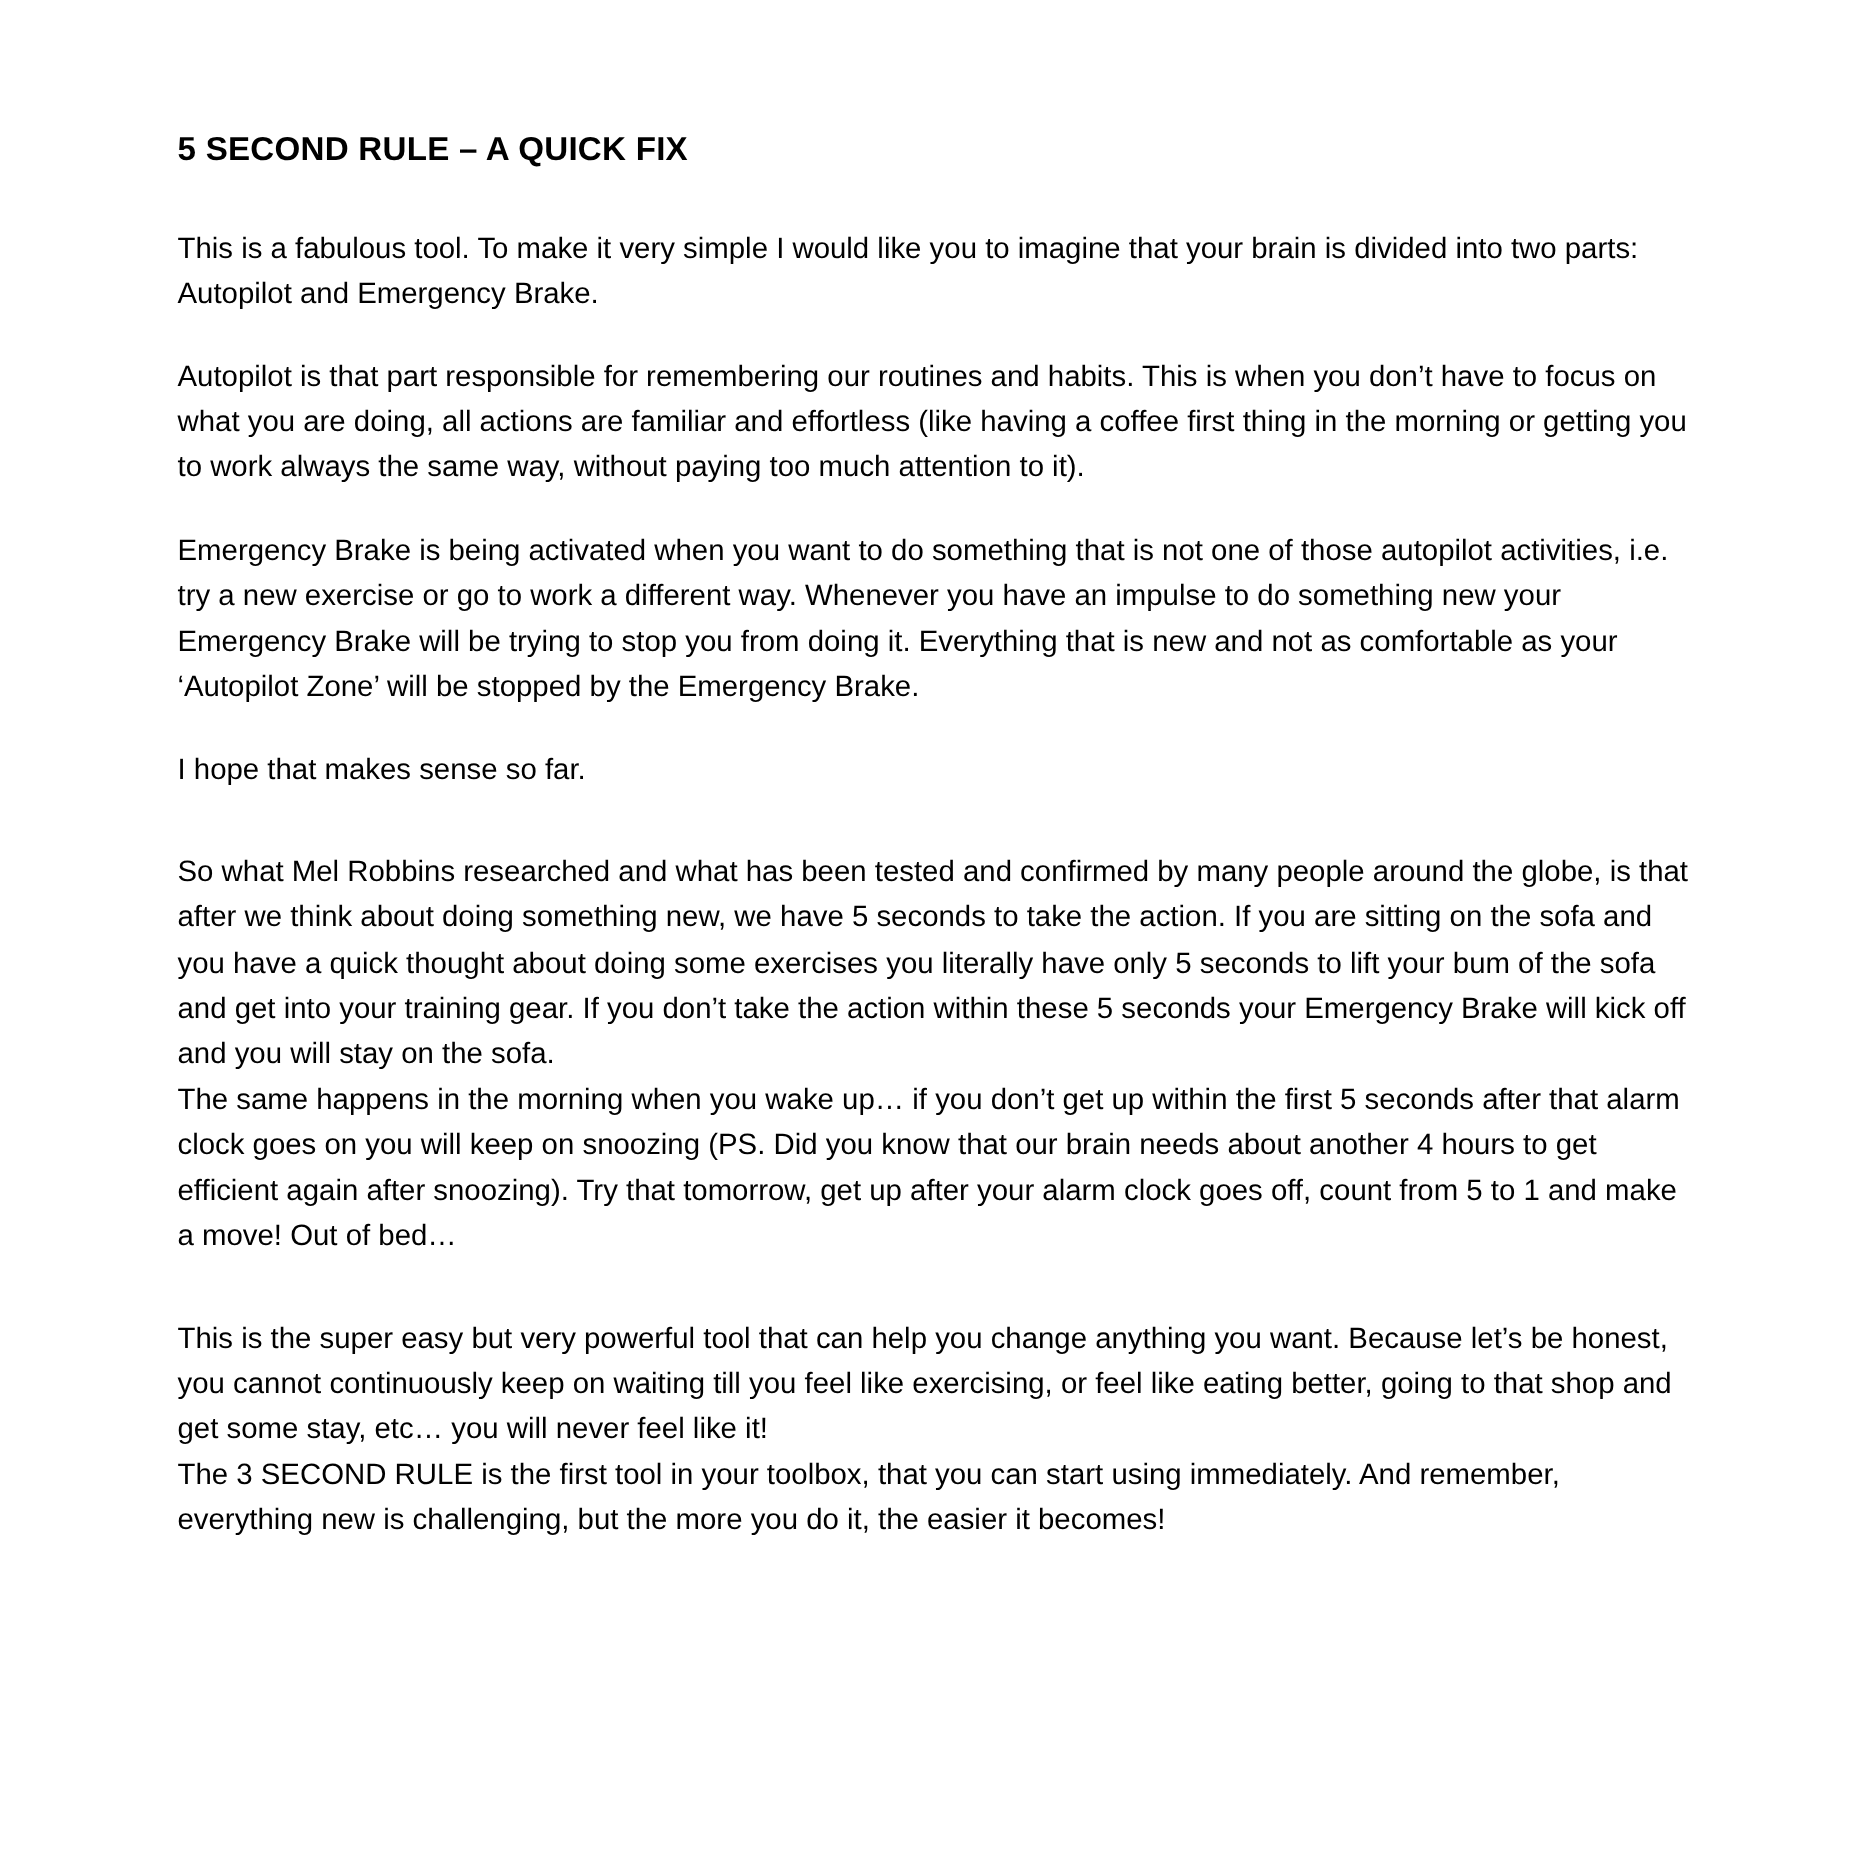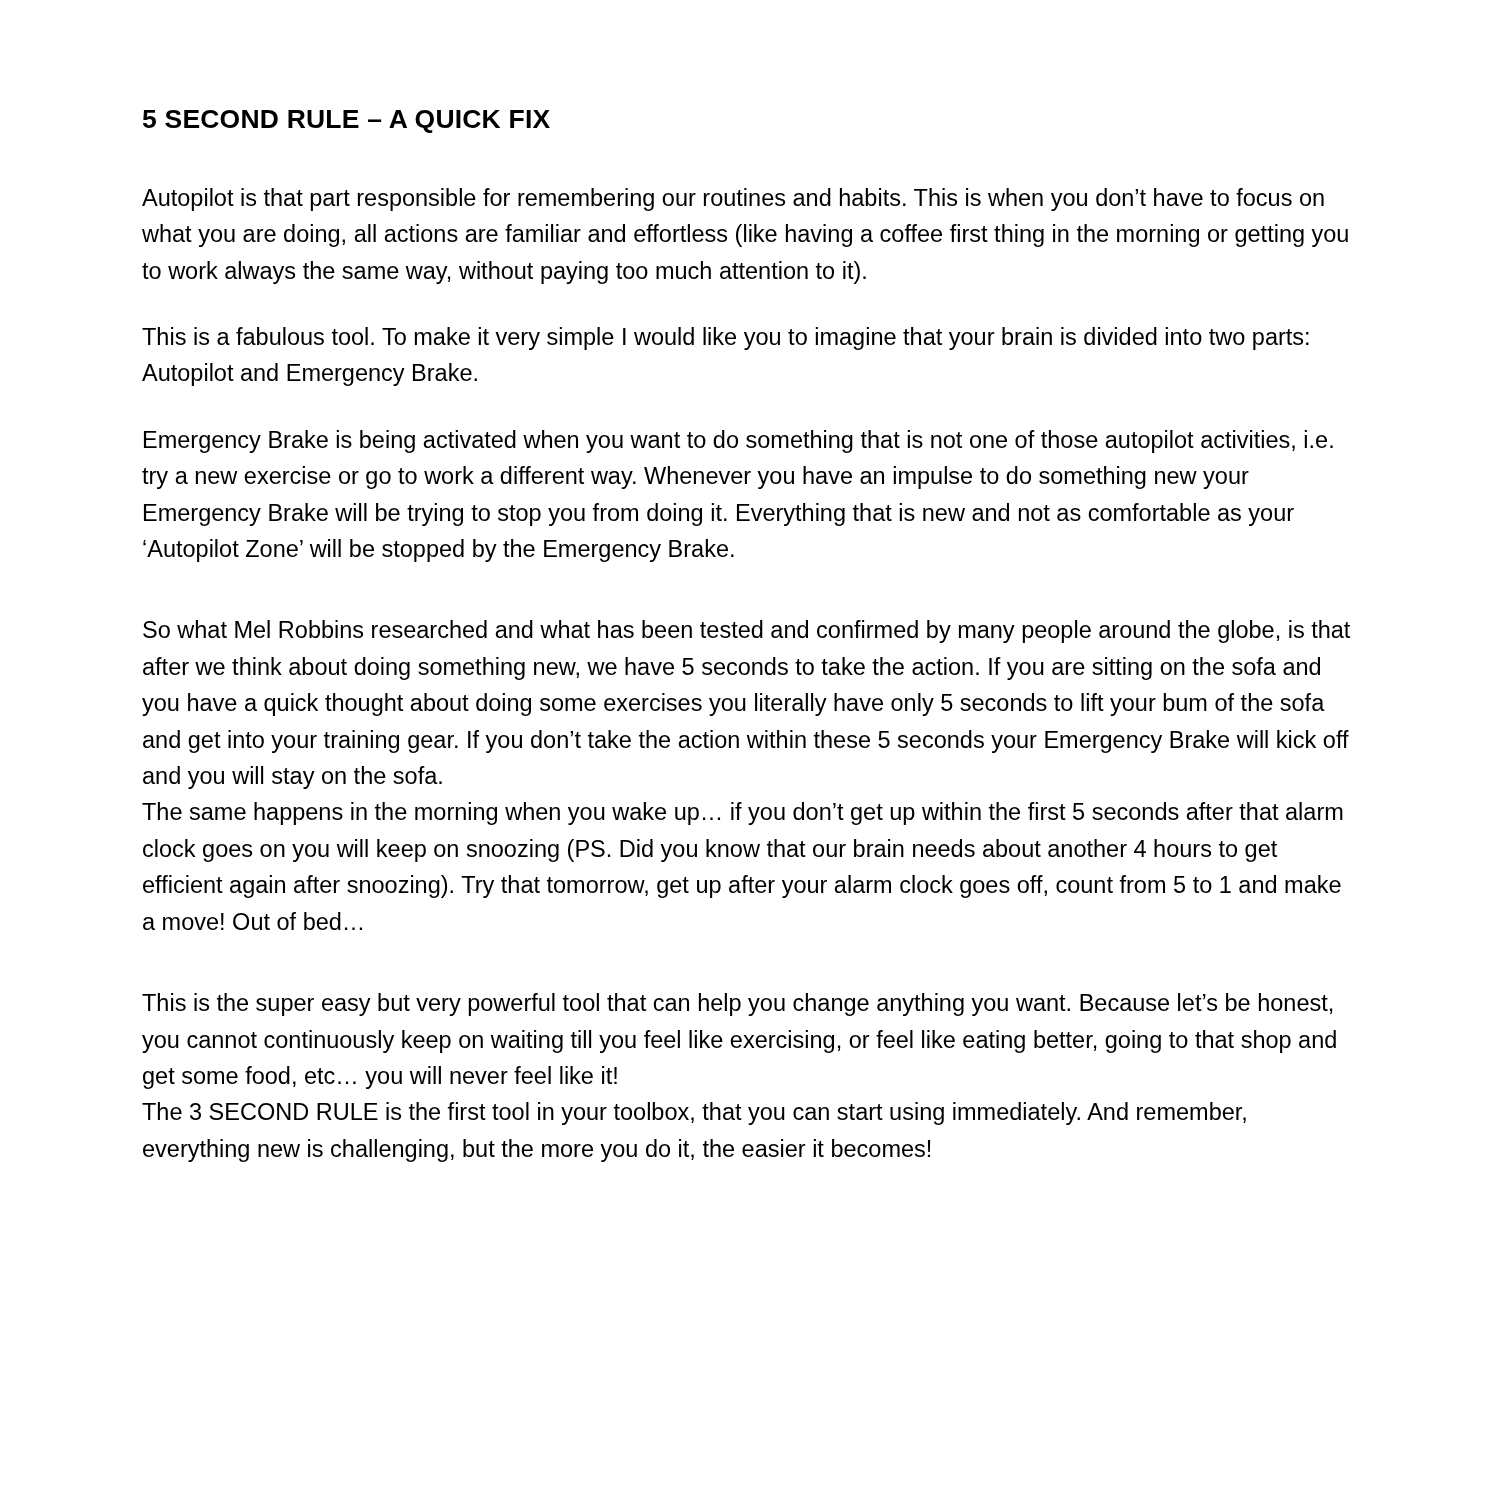--- a/index.html
+++ b/index.html
@@ -43,28 +43,29 @@
     margin-bottom: 0;
   }
 </style>
 </head>
 <body>
 
 <div class="page">
 
   <h1 class="doc-title">5 SECOND RULE – A QUICK FIX</h1>
 
+  <p class="para">This is a fabulous tool. To make it very simple I would like you to imagine that your brain is divided into two parts: Autopilot and Emergency Brake.</p>
+
   <p class="para">Autopilot is that part responsible for remembering our routines and habits. This is when you don’t have to focus on what you are doing, all actions are familiar and effortless (like having a coffee first thing in the morning or getting you to work always the same way, without paying too much attention to it).</p>
-
-  <p class="para">This is a fabulous tool. To make it very simple I would like you to imagine that your brain is divided into two parts: Autopilot and Emergency Brake.</p>
 
   <p class="para">Emergency Brake is being activated when you want to do something that is not one of those autopilot activities, i.e. try a new exercise or go to work a different way. Whenever you have an impulse to do something new your Emergency Brake will be trying to stop you from doing it. Everything that is new and not as comfortable as your ‘Autopilot Zone’ will be stopped by the Emergency Brake.</p>
 
+  <p class="para">I hope that makes sense so far.</p>
 
   <p class="para tight">So what Mel Robbins researched and what has been tested and confirmed by many people around the globe, is that after we think about doing something new, we have 5 seconds to take the action. If you are sitting on the sofa and you have a quick thought about doing some exercises you literally have only 5 seconds to lift your bum of the sofa and get into your training gear. If you don’t take the action within these 5 seconds your Emergency Brake will kick off and you will stay on the sofa.</p>
 
   <p class="para">The same happens in the morning when you wake up… if you don’t get up within the first 5 seconds after that alarm clock goes on you will keep on snoozing (PS. Did you know that our brain needs about another 4 hours to get efficient again after snoozing). Try that tomorrow, get up after your alarm clock goes off, count from 5 to 1 and make a move! Out of bed…</p>
 
-  <p class="para tight">This is the super easy but very powerful tool that can help you change anything you want. Because let’s be honest, you cannot continuously keep on waiting till you feel like exercising, or feel like eating better, going to that shop and get some food, etc… you will never feel like it!</p>
+  <p class="para tight">This is the super easy but very powerful tool that can help you change anything you want. Because let’s be honest, you cannot continuously keep on waiting till you feel like exercising, or feel like eating better, going to that shop and get some stay, etc… you will never feel like it!</p>
 
   <p class="para">The 3 SECOND RULE is the first tool in your toolbox, that you can start using immediately. And remember, everything new is challenging, but the more you do it, the easier it becomes!</p>
 
 </div>
 
 </body></html>

